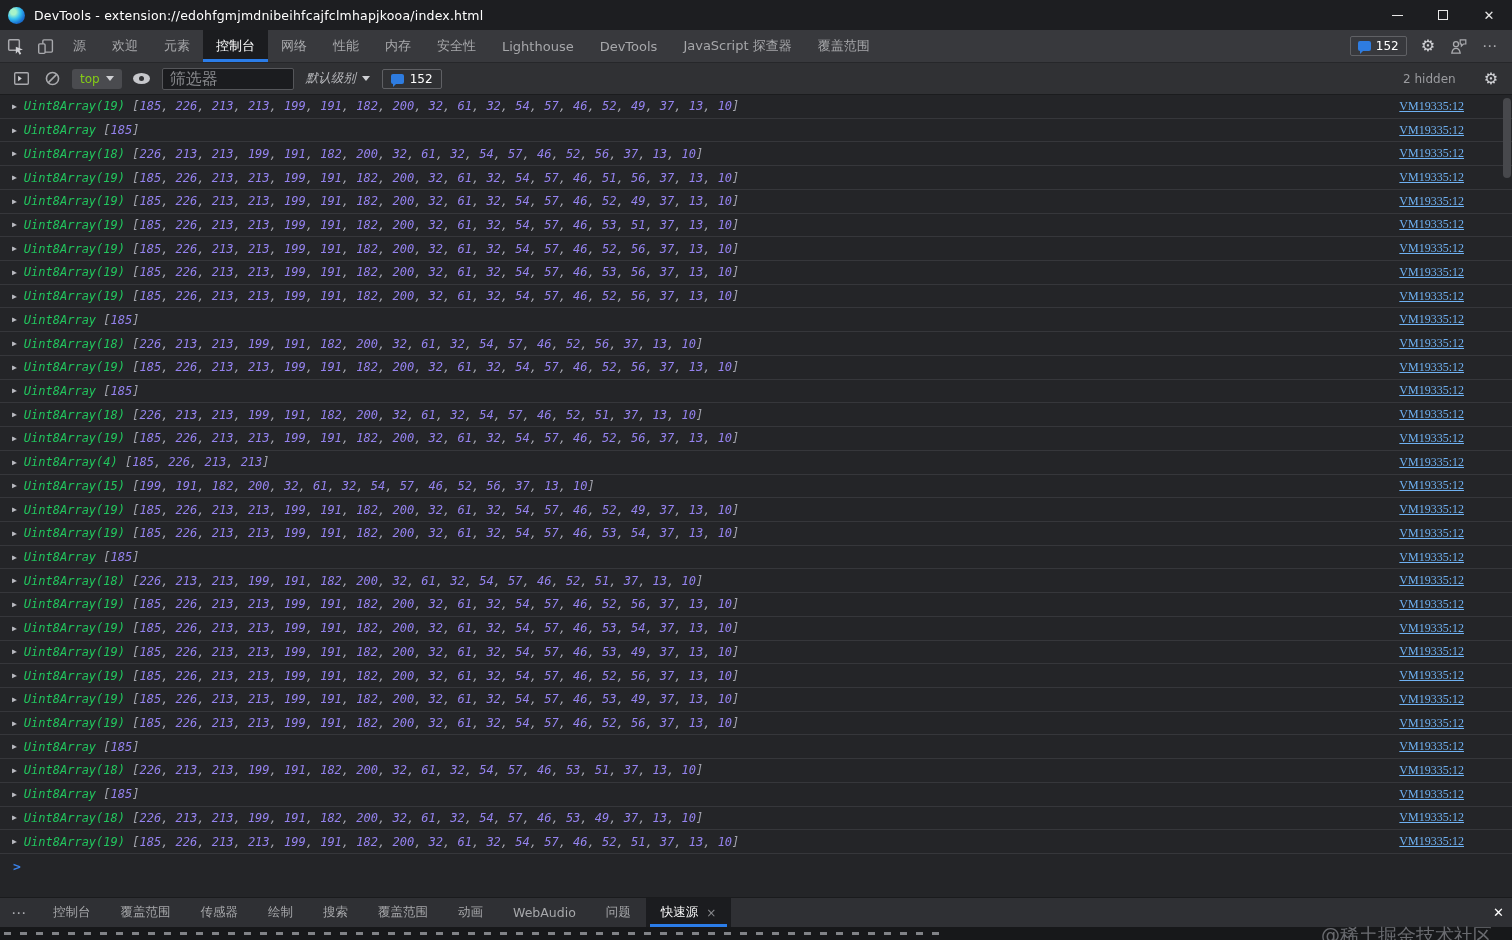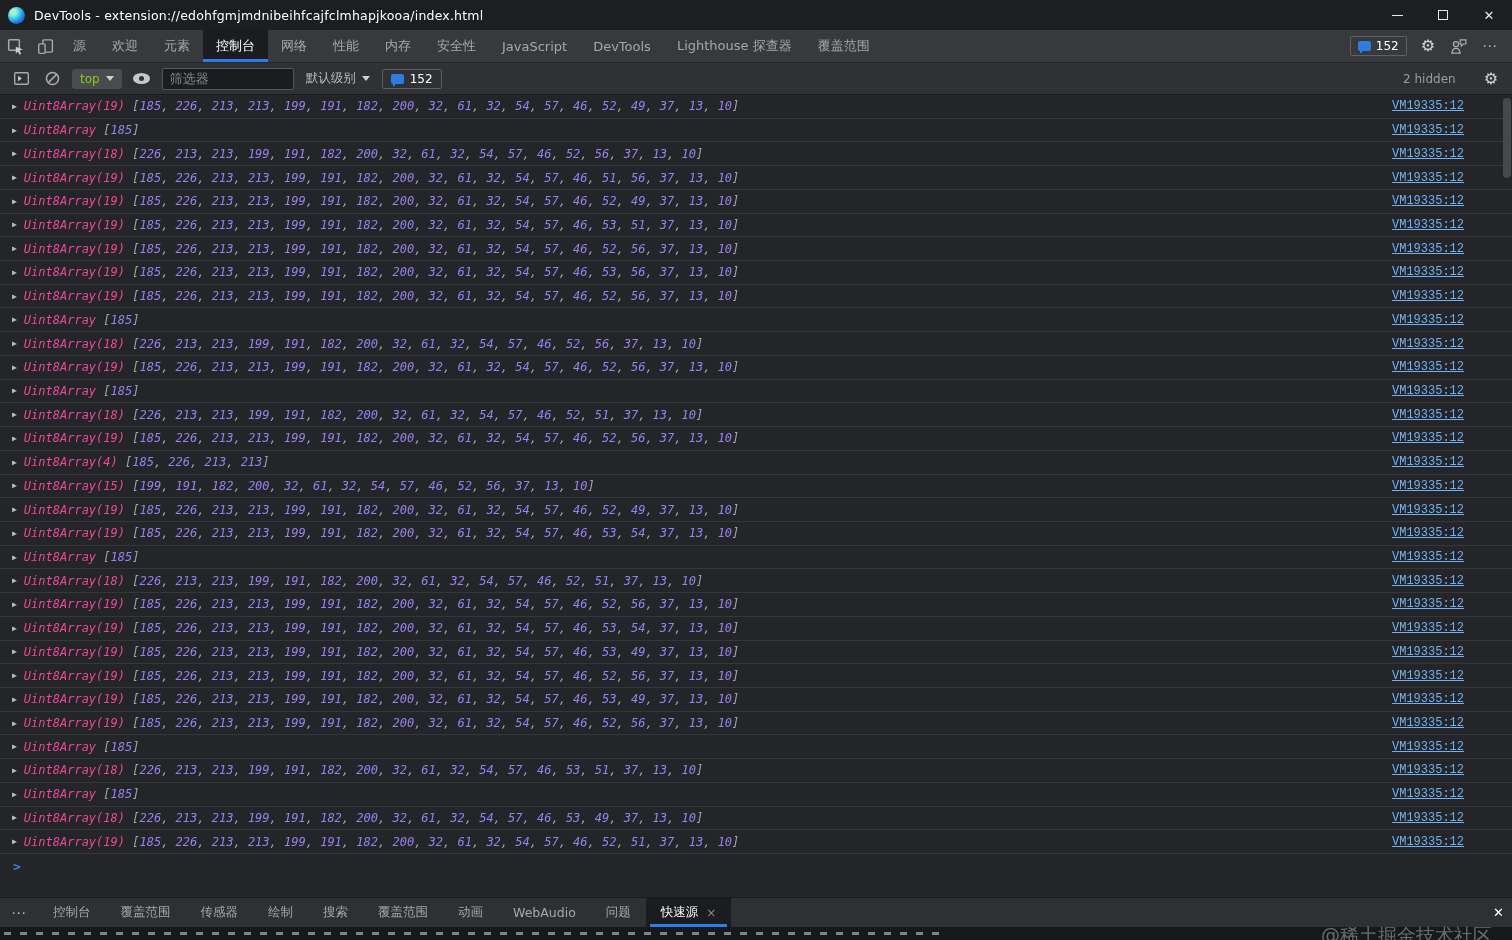--- a/index.html
+++ b/index.html
@@ -33,39 +33,39 @@
   .dots { color:#a9aaae; font-size:15px; letter-spacing:1px; }
 
   
   .ctoolbar { height:32px; background:#303134; display:flex; align-items:center; gap:9px; padding:0 10px; flex:none; border-bottom:1px solid #1b1c1e; }
   .ibtn { display:flex; align-items:center; justify-content:center; width:22px; height:22px; flex:none; }
   .ctx-select { display:flex; align-items:center; gap:6px; background:#4a4b4f; color:#84cc16; font-size:12px; padding:3px 8px; border-radius:3px; }
   .arrow-down { display:inline-block; border:4px solid transparent; border-top:5px solid #cfd0d4; margin-top:4px; }
   .eye { width:17px; height:11px; background:#c6c7cb; border-radius:50%; position:relative; }
   .eye::after { content:""; position:absolute; left:50%; top:50%; width:5px; height:5px; margin:-2.5px 0 0 -2.5px; background:#303134; border-radius:50%; }
   .filter-input { width:132px; height:22px; background:#1b1c1f; border:1px solid #55565a; border-radius:2px;
-    color:#d8d9dc; font-size:13px; padding:0 7px; outline:none; }
+    color:#d8d9dc; font-size:16px; padding:0 7px; outline:none; }
   .filter-input::placeholder { color:#87888c; }
-  .level-select { display:flex; align-items:center; gap:6px; color:#b8b9bd; font-size:12.5px; padding:0 3px; }
+  .level-select { display:flex; align-items:center; gap:6px; color:#b8b9bd; font-size:12.5px; padding:0 3px;font-style:italic; }
   .msg-count { display:flex; align-items:center; gap:6px; border:1px solid #5f6064; border-radius:2px; padding:2px 8px; }
   .msg-count .num { color:#fff; font-size:12px; }
   .ctoolbar-right { margin-left:auto; display:flex; align-items:center; gap:28px; padding-right:4px; }
   .hidden-label { color:#9a9b9f; font-size:12px; }
 
   
   .console-area { flex:1 1 auto; position:relative; background:#242528; overflow:hidden; }
   .row { height:23.72px; display:flex; align-items:center; border-bottom:1px solid #36373b;
     padding:0 48px 0 12px; font-family:"DejaVu Sans Mono","Liberation Mono",monospace; font-size:12px; white-space:nowrap; }
   .tri { color:#babbc1; font-size:8px; margin-right:7px; flex:none; transform:translateY(-0.5px); }
   .msg { font-style:italic; overflow:hidden; }
-  .lbl { color:#ec4899; }
+  .lbl { color:#22c55e; }
   .vals .num { color:#9583ef; }
   .vals .pun { color:#a3a4ad; }
   .src { margin-left:auto; color:#6fb1f2; text-decoration:underline; font-size:12px; flex:none;
-    font-family:Liberation Mono, monospace; cursor:pointer; }
+    font-family:Liberation Serif, serif; cursor:pointer; }
   .prompt-row { height:24px; display:flex; align-items:center; padding-left:13px; }
   .prompt-chevron { color:#3b82e8; font-weight:bold; font-size:13px; font-family:"DejaVu Sans Mono","Liberation Mono",monospace; }
   .vscroll-thumb { position:absolute; right:1px; top:3px; width:8px; height:80px; background:#47484c; border-radius:4px; }
 
   
   .drawer { height:30px; background:#2f3034; border-top:1px solid #1a1b1d; display:flex; align-items:stretch; flex:none; position:relative; }
   .drawer-more { width:38px; display:flex; align-items:center; justify-content:center; }
   .dtabs { display:flex; align-items:stretch; }
   .dtab { display:flex; align-items:center; padding:0 15px; color:#a6a7aa; font-size:12.5px; position:relative; white-space:nowrap; gap:8px; }
   .dtab.active { background:#1b1c1f; color:#ffffff; }
@@ -139,27 +139,27 @@
         <div class="tab">
           <span>性能</span>
         </div>
         <div class="tab">
           <span>内存</span>
         </div>
         <div class="tab">
           <span>安全性</span>
         </div>
         <div class="tab">
-          <span>JavaScript</span>
+          <span>Lighthouse</span>
         </div>
         <div class="tab">
           <span>DevTools</span>
         </div>
         <div class="tab">
-          <span>Lighthouse 探查器</span>
+          <span>JavaScript 探查器</span>
         </div>
         <div class="tab">
           <span>覆盖范围</span>
         </div>
       </div>
     <div class="tabbar-right">
       <div class="count-badge">
         <span class="bubble"></span>
         <span class="num">152</span>
       </div>

